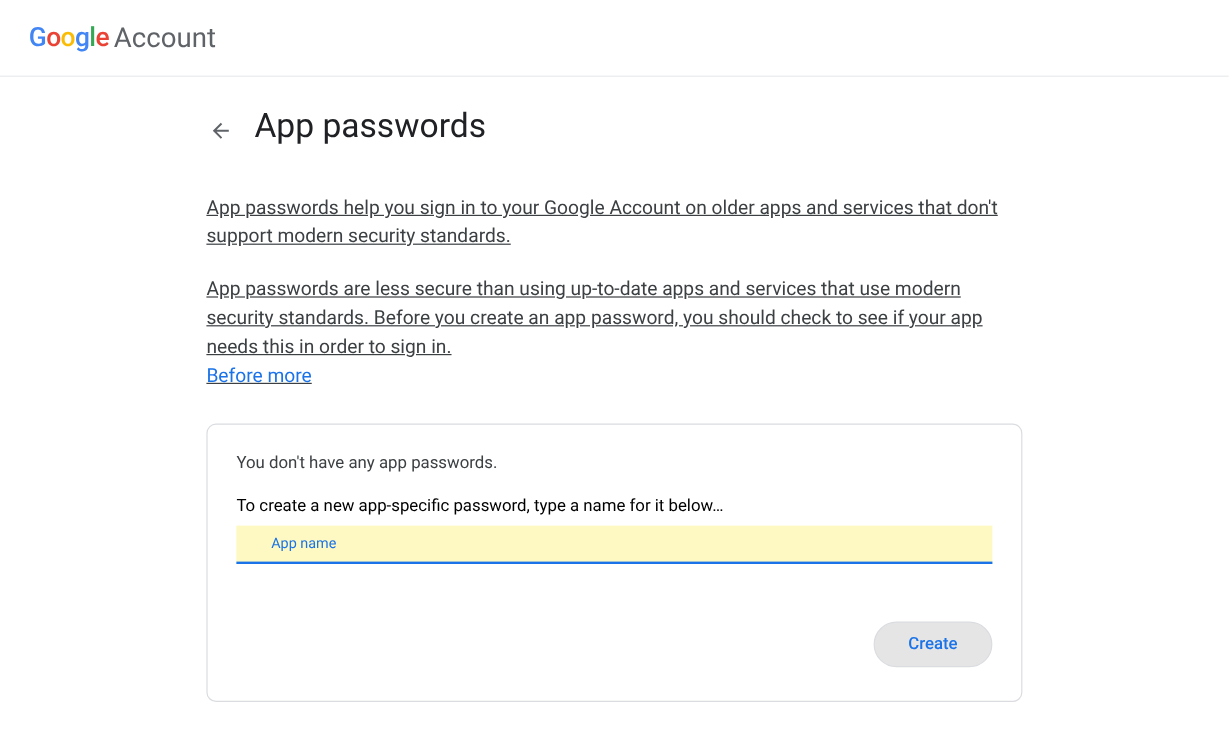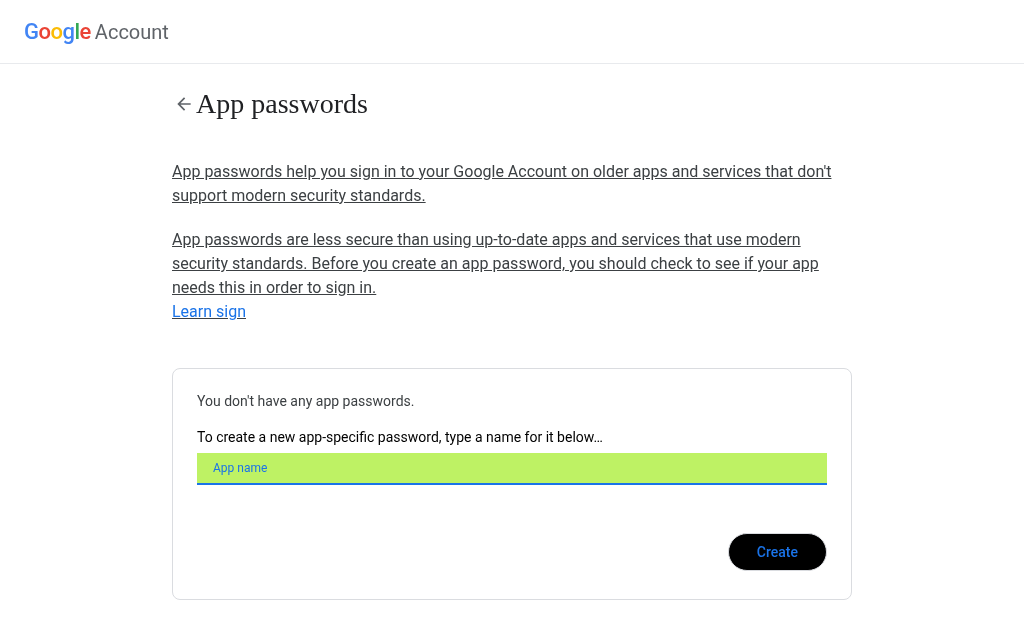--- a/index.html
+++ b/index.html
@@ -30,34 +30,34 @@
       align-items: baseline;
     }
     .google-logo .g1 { color: #4285F4; }
     .google-logo .o1 { color: #EA4335; }
     .google-logo .o2 { color: #FBBC05; }
     .google-logo .g2 { color: #4285F4; }
     .google-logo .l1 { color: #34A853; }
     .google-logo .e1 { color: #EA4335; }
     .account-text {
       color: #5f6368;
-      font-size: 20px;
+      font-size: 23px;
       font-weight: 400;
       margin-left: 4px;
     }
     .content {
       max-width: 680px;
       margin: 0 auto;
       padding-top: 24px;
     }
     .title-row {
       display: flex;
-      align-items: center;
+      align-items: flex-end;
+      gap: 16px;
       margin-bottom: 40px;
-      font-family: Liberation Serif, serif;
     }
     .back-arrow {
       width: 24px;
       height: 24px;
       color: #5f6368;
       cursor: pointer;
       display: flex;
       align-items: center;
       justify-content: center;
     }
@@ -81,37 +81,37 @@
     .learn-more {
       color: #1a73e8;
       text-decoration: none;
       font-size: 16px;
       cursor: pointer;
     }
     .card {
       border: 1px solid #dadce0;
       border-radius: 8px;
       padding: 24px 24px 28px 24px;
-      margin-top: 44px;
+      margin-top: 28px;
     }
     .card-text {
       font-size: 14px;
       color: #3c4043;
       margin-bottom: 20px;
     }
     .card-subtext {
       font-size: 14px;
       color: #000000;
       margin-bottom: 8px;
     }
     .input-wrap {
       position: relative;
-      background: #bef264;
+      background: #fef9c3;
       border-bottom: 2px solid #1a73e8;
-      padding: 8px 12px 6px 16px;
+      padding: 8px 12px 6px 29px;
       margin-bottom: 48px;
     }
     .input-label {
       font-size: 12px;
       color: #1a73e8;
       display: block;
       margin-bottom: 2px;
     }
     .input-field {
       border: none;
@@ -122,21 +122,21 @@
       outline: none;
       font-family: inherit;
     }
     .button-row {
       display: flex;
       justify-content: flex-end;
     }
     .create-button {
       border: 1px solid #dadce0;
       border-radius: 24px;
-      background: #000000;
+      background: #e5e5e5;
       color: #1a73e8;
       font-size: 14px;
       font-weight: 500;
       padding: 10px 28px;
       cursor: pointer;
       font-family: inherit;
     }
   </style>
 </head>
 <body>
@@ -159,21 +159,21 @@
       <svg viewBox="0 0 24 24">
           <path d="M20 11H7.83l5.59-5.59L12 4l-8 8 8 8 1.41-1.41L7.83 13H20v-2z"></path>
         </svg>
     </div>
     <h1 class="page-title">App passwords</h1>
   </div>
 
   <p class="description">App passwords help you sign in to your Google Account on older apps and services that don't support modern security standards.</p>
   <p class="description">
     <span>App passwords are less secure than using up-to-date apps and services that use modern security standards. Before you create an app password, you should check to see if your app needs this in order to sign in.</span><br>
-    <a class="learn-more">Learn sign</a>
+    <a class="learn-more">Before more</a>
   </p>
 
   <div class="card">
     <p class="card-text">You don't have any app passwords.</p>
     <p class="card-subtext">To create a new app-specific password, type a name for it below…</p>
     <div class="input-wrap">
       <label class="input-label">App name</label>
     </div>
     <div class="button-row">
       <button class="create-button">Create</button>

